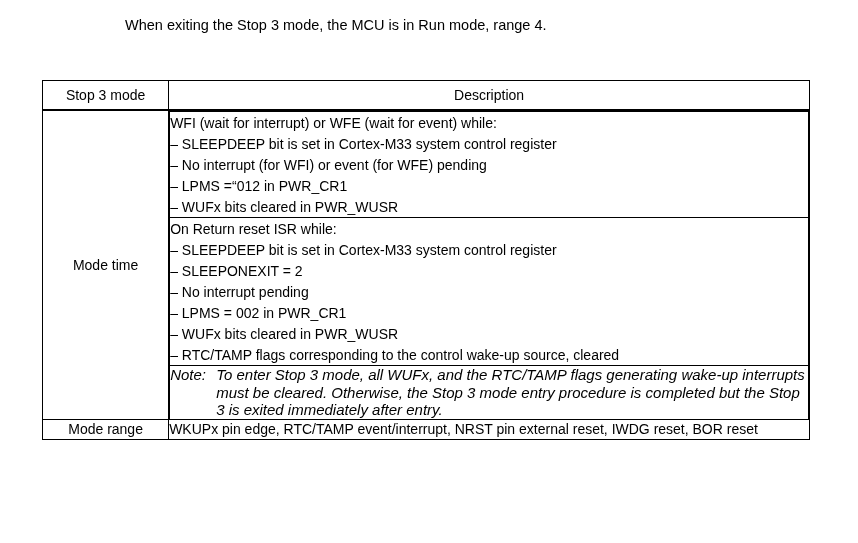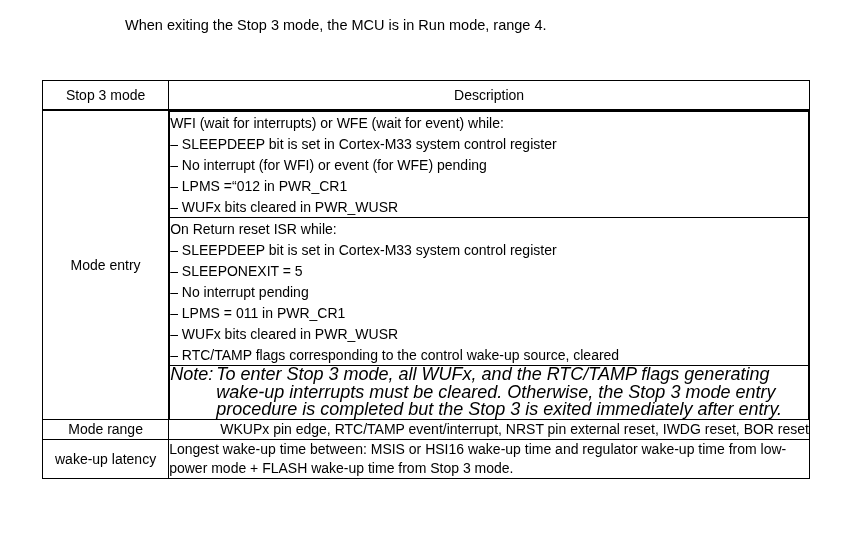--- a/index.html
+++ b/index.html
@@ -93,21 +93,21 @@
     border-bottom: 1px solid #000000;
     padding: 0;
     vertical-align: top;
   }
   .nested tr:last-child td {
     border-bottom: none;
   }
   .note-cell {
     padding: 6px 10px 7px 6px;
     font-style: italic;
-    font-size: 18px;
+    font-size: 15px;
     line-height: 17.5px;
   }
   .note-wrap {
     display: flex;
     align-items: flex-start;
   }
   .note-label {
     flex: 0 0 auto;
     width: 46px;
     font-style: italic;
@@ -119,21 +119,21 @@
   .wrap-cell {
     padding: 6px 8px 7px 6px;
     font-size: 14px;
     line-height: 19px;
     text-align: left;
   }
   .nowrap-cell {
     padding: 5px 4px 6px 6px;
     font-size: 14px;
     line-height: 19px;
-    text-align: right;
+    text-align: left;
     white-space: nowrap;
   }
 </style>
 </head>
 <body>
 
 <div class="page">
 
   <div class="intro-text">When exiting the Stop 3 mode, the MCU is in Run mode, range 4.</div>
 
@@ -143,40 +143,40 @@
       <col class="col-left">
       <col class="col-right">
     </colgroup>
     <tbody>
       <tr>
         <th class="hdr-cell thick-under">Stop 3 mode</th>
         <th class="hdr-cell thick-under">Description</th>
       </tr>
 
       <tr>
-        <td class="label-cell">Mode entry</td>
+        <td class="label-cell">Mode time</td>
         <td style="padding:0;">
           <table class="nested">
             <tbody>
               <tr>
                 <td class="desc-cell">
-                  <div class="line">WFI (wait for interrupts) or WFE (wait for event) while:</div>
+                  <div class="line">WFI (wait for interrupt) or WFE (wait for event) while:</div>
                   <div class="line">– SLEEPDEEP bit is set in Cortex-M33 system control register</div>
                   <div class="line">– No interrupt (for WFI) or event (for WFE) pending</div>
                   <div class="line">– LPMS =“012 in PWR_CR1</div>
                   <div class="line">– WUFx bits cleared in PWR_WUSR</div>
                 </td>
               </tr>
               <tr>
                 <td class="desc-cell">
                   <div class="line">On Return reset ISR while:</div>
                   <div class="line">– SLEEPDEEP bit is set in Cortex-M33 system control register</div>
-                  <div class="line">– SLEEPONEXIT = 5</div>
+                  <div class="line">– SLEEPONEXIT = 2</div>
                   <div class="line">– No interrupt pending</div>
-                  <div class="line">– LPMS = 011 in PWR_CR1</div>
+                  <div class="line">– LPMS = 002 in PWR_CR1</div>
                   <div class="line">– WUFx bits cleared in PWR_WUSR</div>
                   <div class="line">– RTC/TAMP flags corresponding to the control wake-up source, cleared</div>
                 </td>
               </tr>
               <tr>
                 <td class="note-cell">
                   <div class="note-wrap">
                     <span class="note-label">Note:</span>
                     <span class="note-body">To enter Stop 3 mode, all WUFx, and the RTC/TAMP flags generating wake-up interrupts must be cleared. Otherwise, the Stop 3 mode entry procedure is completed but the Stop 3 is exited immediately after entry.</span>
                   </div>
@@ -185,20 +185,16 @@
             </tbody>
           </table>
         </td>
       </tr>
 
       <tr>
         <td class="label-cell">Mode range</td>
         <td class="nowrap-cell">WKUPx pin edge, RTC/TAMP event/interrupt, NRST pin external reset, IWDG reset, BOR reset</td>
       </tr>
 
-      <tr>
-        <td class="label-cell">wake-up latency</td>
-        <td class="wrap-cell">Longest wake-up time between: MSIS or HSI16 wake-up time and regulator wake-up time from low-power mode + FLASH wake-up time from Stop 3 mode.</td>
-      </tr>
     </tbody>
   </table>
 
 </div>
 
 </body></html>

